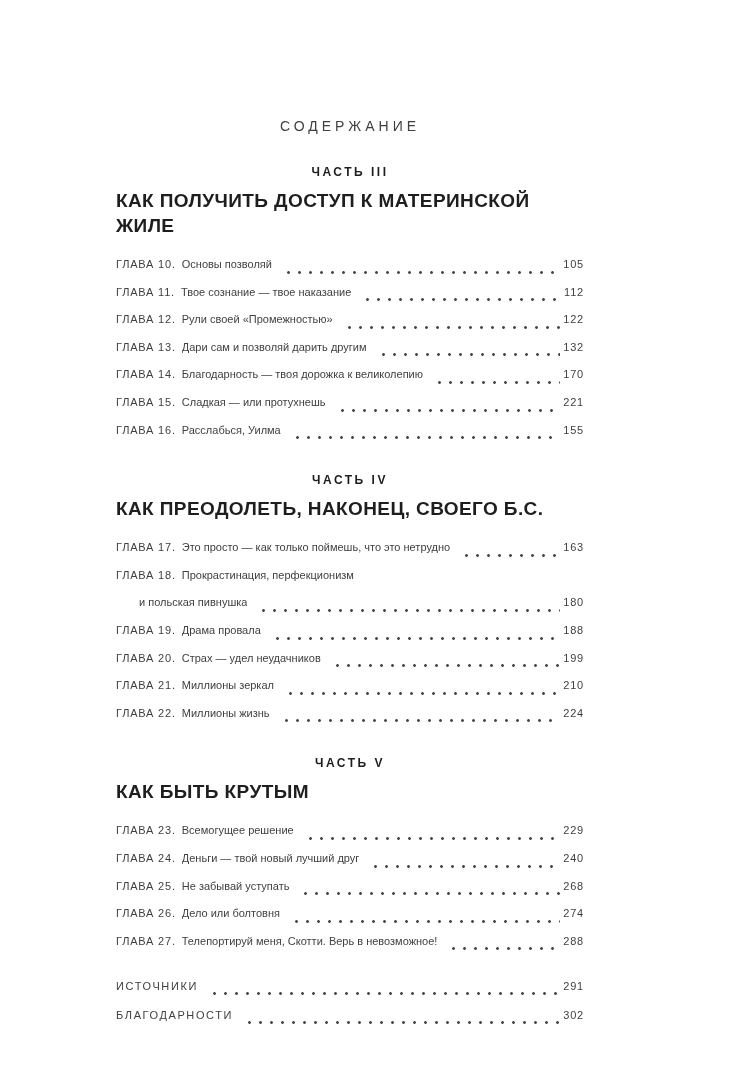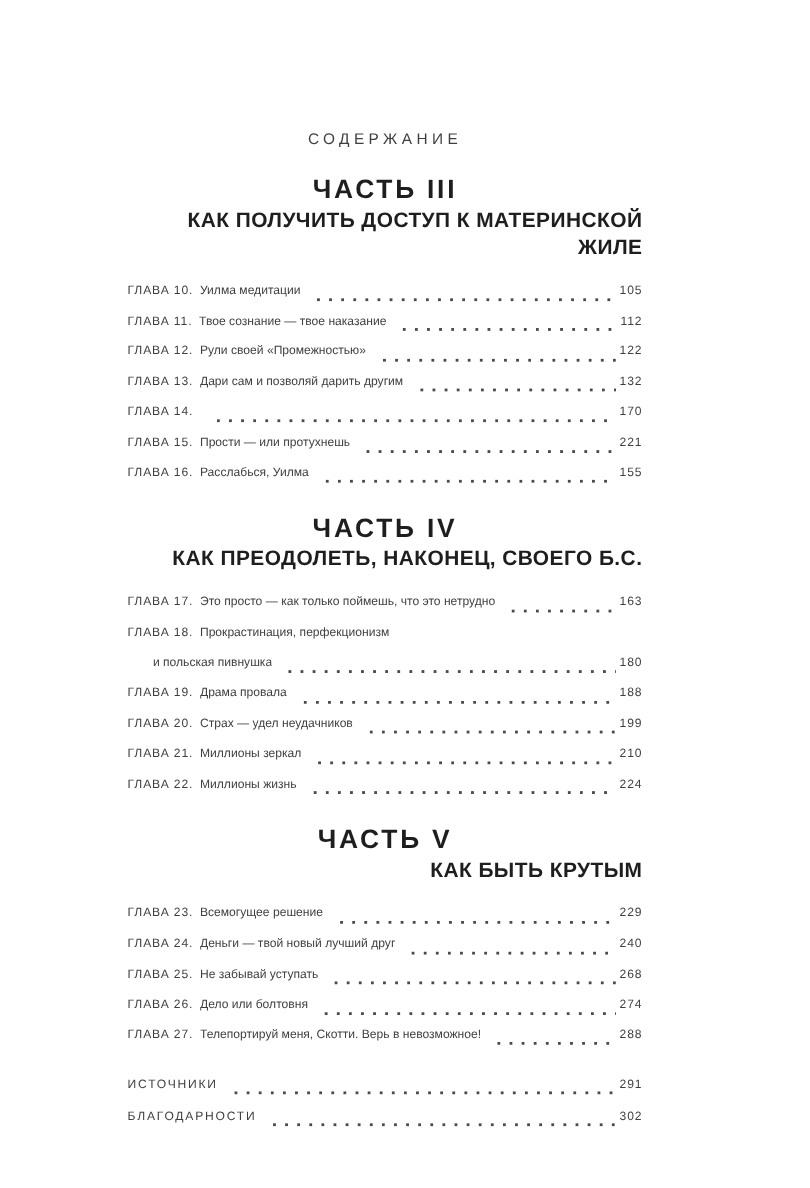--- a/index.html
+++ b/index.html
@@ -24,33 +24,33 @@
   .toc-title{
     font-size:14px;
     font-weight:500;
     letter-spacing:4px;
     text-align:center;
     color:var(--text);
     line-height:20px;
     margin-bottom:10px;
   }
   .part-name{
-    font-size:24px;
+    font-size:12px;
     font-weight:700;
     letter-spacing:2.5px;
     text-align:center;
     color:var(--heading);
     line-height:25px;
     margin-top:24px;
   }
   .part-subtitle{
     font-size:19px;
     font-weight:700;
     letter-spacing:0.4px;
-    text-align:right;
+    text-align:left;
     color:var(--heading);
     line-height:25px;
     margin-top:3px;
   }
   .entries{margin-top:13px;}
   .entry{margin:0;}
   .row{
     display:flex;
     align-items:center;
     line-height:27.6px;
@@ -93,21 +93,21 @@
 <div class="page">
   <h1 class="toc-title">СОДЕРЖАНИЕ</h1>
   <div id="sections">
   <section class="part">
     <h2 class="part-name">ЧАСТЬ III</h2>
     <h3 class="part-subtitle">КАК ПОЛУЧИТЬ ДОСТУП К МАТЕРИНСКОЙ ЖИЛЕ</h3>
     <div class="entries">
   <div class="entry">
     <div class="row row1">
       <span class="chap-label">ГЛАВА 10.</span>
-      <span class="chap-title">Уилма медитации</span>
+      <span class="chap-title">Основы позволяй</span>
       <span class="leader"></span>
       <span class="pagenum">105</span>
     </div>
 
   </div>
 
   <div class="entry">
     <div class="row row1">
       <span class="chap-label">ГЛАВА 11.</span>
       <span class="chap-title">Твое сознание — твое наказание</span>
@@ -133,30 +133,31 @@
       <span class="chap-title">Дари сам и позволяй дарить другим</span>
       <span class="leader"></span>
       <span class="pagenum">132</span>
     </div>
 
   </div>
 
   <div class="entry">
     <div class="row row1">
       <span class="chap-label">ГЛАВА 14.</span>
+      <span class="chap-title">Благодарность — твоя дорожка к великолепию</span>
       <span class="leader"></span>
       <span class="pagenum">170</span>
     </div>
 
   </div>
 
   <div class="entry">
     <div class="row row1">
       <span class="chap-label">ГЛАВА 15.</span>
-      <span class="chap-title">Прости — или протухнешь</span>
+      <span class="chap-title">Сладкая — или протухнешь</span>
       <span class="leader"></span>
       <span class="pagenum">221</span>
     </div>
 
   </div>
 
   <div class="entry">
     <div class="row row1">
       <span class="chap-label">ГЛАВА 16.</span>
       <span class="chap-title">Расслабься, Уилма</span>

